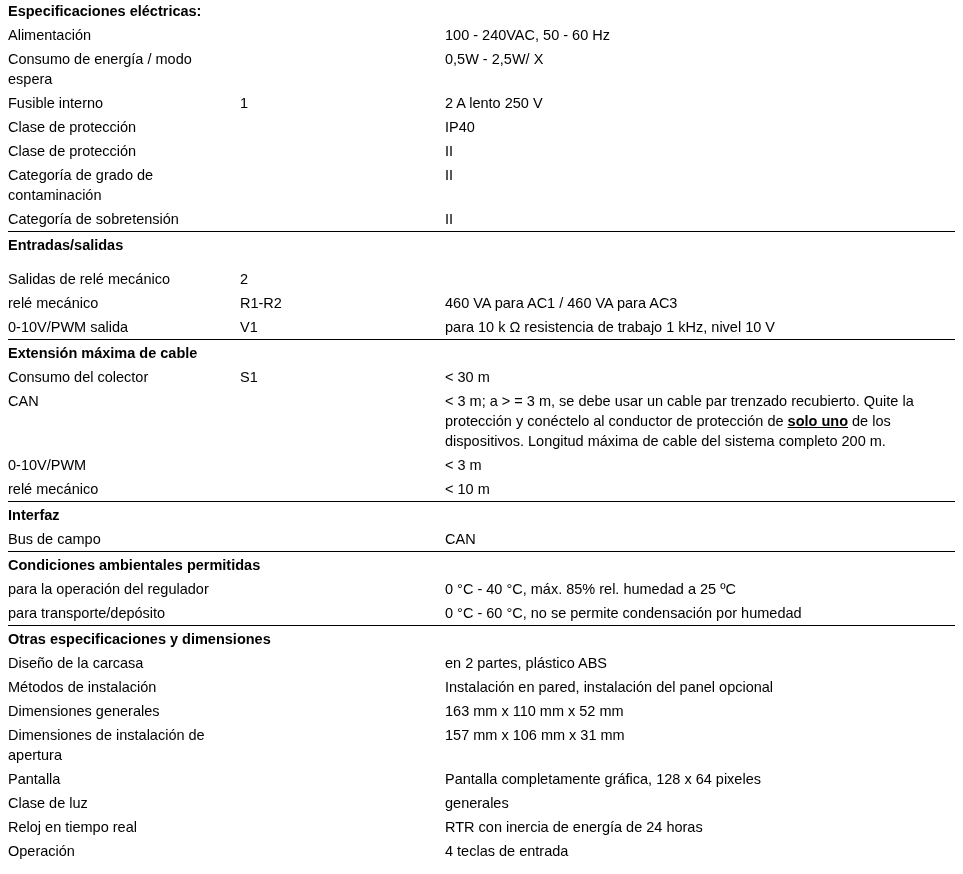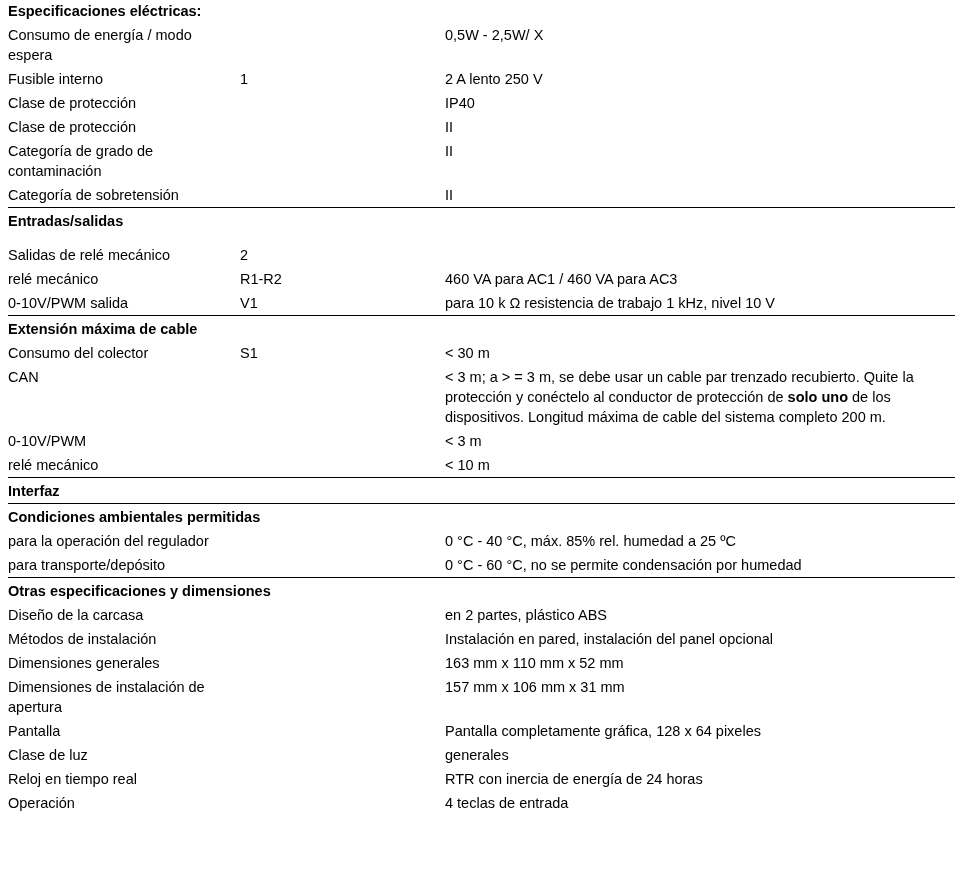--- a/index.html
+++ b/index.html
@@ -41,40 +41,45 @@
     border-top: 1.6px solid #000;
     padding-top: 3px;
     padding-bottom: 2px;
     margin-left: 20px;
   }
   tr.first-head td {
     border-top: none;
     padding-top: 1px;
   }
   .cell-label { padding-right: 6px; }
-  .u { font-weight: bold; }
+  .u { text-decoration: underline; font-weight: bold; }
   .gap-row td { height: 6px; padding: 0; }
 </style>
 </head>
 <body>
 
 <div class="sheet">
   <table class="spec">
     <colgroup>
       <col class="c1">
         <col class="c2">
         <col class="c3">
         <col class="c4">
     </colgroup>
     <tbody>
 
       <tr class="section-head first-head">
         <td colspan="4">Especificaciones eléctricas:</td>
       </tr>
       <tr>
+        <td class="cell-label">Alimentación</td>
+        <td></td>
+        <td colspan="2">100 - 240VAC, 50 - 60 Hz</td>
+      </tr>
+      <tr>
         <td class="cell-label">Consumo de energía / modo espera</td>
         <td></td>
         <td colspan="2">0,5W - 2,5W/ X</td>
       </tr>
       <tr>
         <td class="cell-label">Fusible interno</td>
         <td>1</td>
         <td colspan="2">2 A lento 250 V</td>
       </tr>
       <tr>
@@ -143,20 +148,25 @@
       </tr>
       <tr>
         <td class="cell-label">relé mecánico</td>
         <td></td>
         <td colspan="2">&lt; 10 m</td>
       </tr>
 
       <tr class="section-head">
         <td colspan="4">Interfaz</td>
       </tr>
+      <tr>
+        <td class="cell-label">Bus de campo</td>
+        <td></td>
+        <td colspan="2">CAN</td>
+      </tr>
 
       <tr class="section-head">
         <td colspan="4">Condiciones ambientales permitidas</td>
       </tr>
       <tr>
         <td class="cell-label">para la operación del regulador</td>
         <td></td>
         <td colspan="2">0 °C - 40 °C, máx. 85% rel. humedad a 25 ºC</td>
       </tr>
       <tr>

